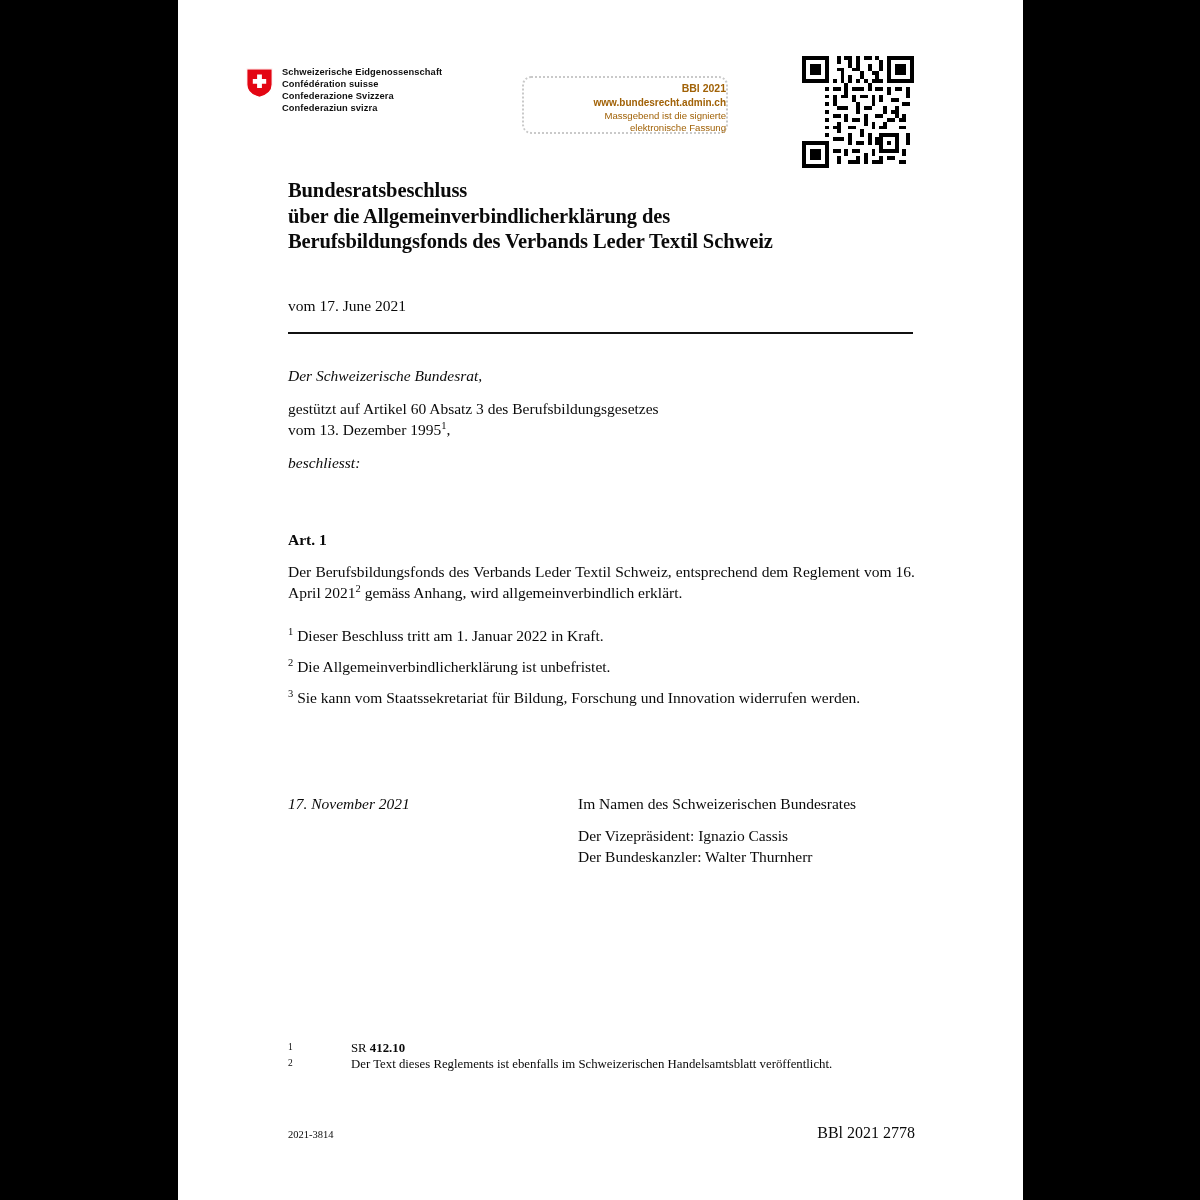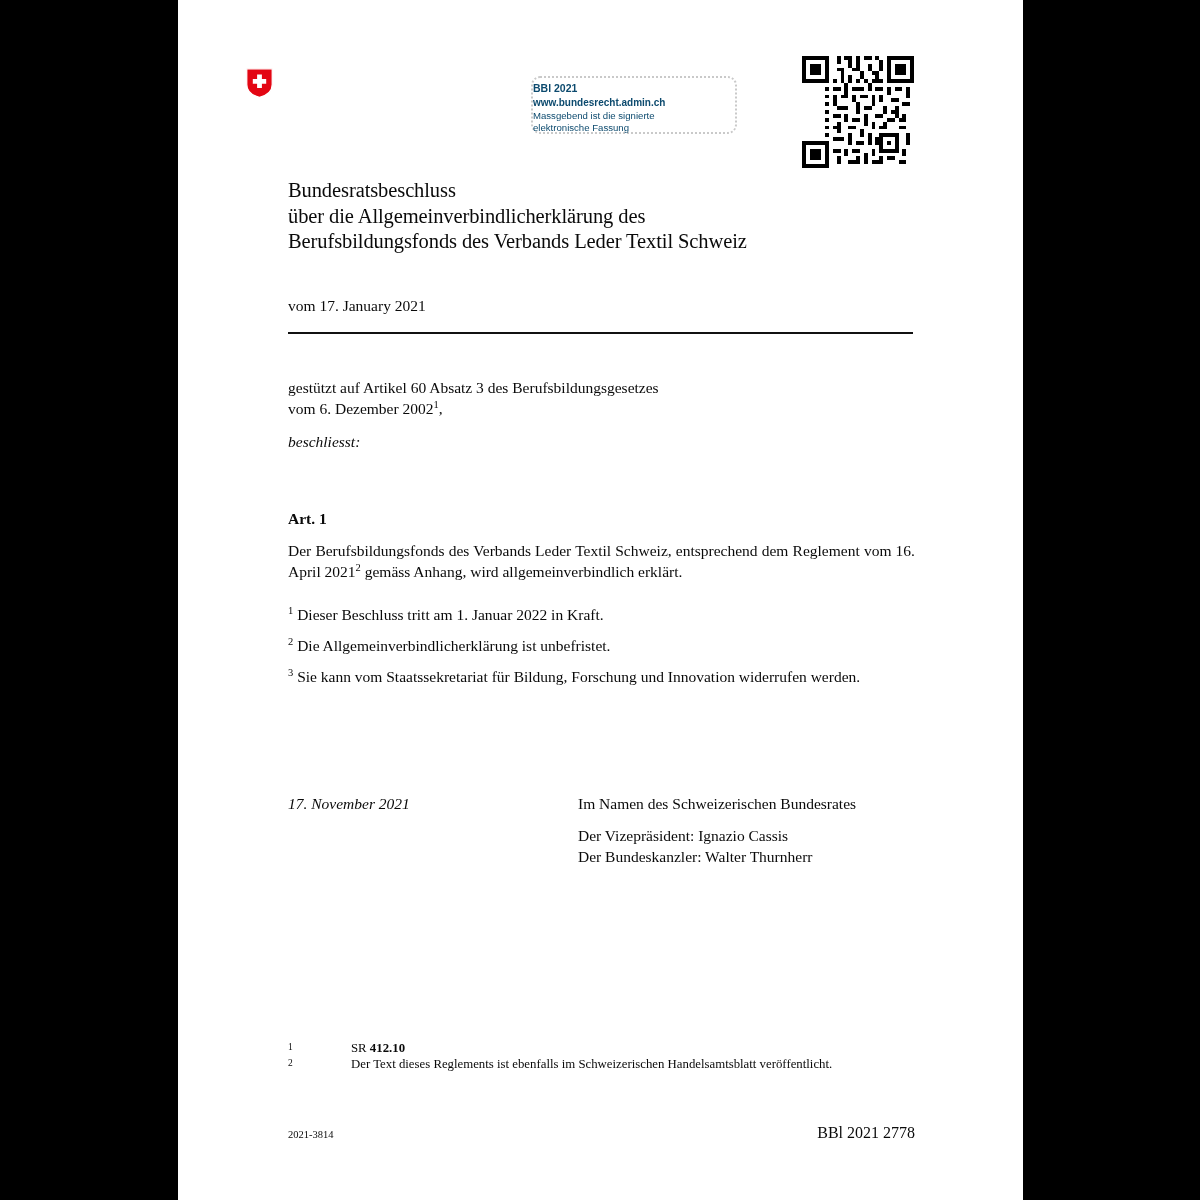--- a/index.html
+++ b/index.html
@@ -53,29 +53,29 @@
     font-weight: bold;
     line-height: 12.1px;
     color: #101010;
     letter-spacing: 0.1px;
     white-space: nowrap;
   }
 
   
   .stamp {
     position: absolute;
-    left: 353px;
+    left: 344px;
     top: 76px;
     width: 206px;
     height: 58px;
     border: 2px dotted #c9c9c9;
     border-radius: 9px;
-    text-align: left;
+    text-align: right;
     font-family: "Liberation Sans", "DejaVu Sans", sans-serif;
-    color: #0c4a6e;
+    color: #a16207;
     padding-top: 4px;
     box-sizing: border-box;
   }
   .stamp-l1 { font-size: 10.5px; font-weight: bold; line-height: 13px; }
   .stamp-l2 { font-size: 10px; font-weight: bold; line-height: 15px; }
   .stamp-l3 { font-size: 9.6px; line-height: 12px; }
   .stamp-l4 { font-size: 9.6px; line-height: 12px; }
 
   
   .qr {
@@ -87,21 +87,21 @@
   }
   .qr svg { display: block; width: 112px; height: 112px; }
 
   
   .title {
     position: absolute;
     left: 110px;
     top: 178px;
     width: 640px;
     font-size: 20.5px;
-    font-weight: normal;
+    font-weight: bold;
     line-height: 25.5px;
     color: #0a0a0a;
     letter-spacing: -0.1px;
   }
 
   .docdate {
     position: absolute;
     left: 110px;
     top: 296px;
     font-size: 15.5px;
@@ -208,20 +208,26 @@
 
 <div id="page">
 
   <div class="header">
 
     <div class="coat-block">
       <svg class="shield" viewBox="0 0 27 30">
         <path d="M0.8 0.8 H26.2 V16.5 C26.2 23.5 20.5 27.5 13.5 29.3 C6.5 27.5 0.8 23.5 0.8 16.5 Z" fill="#E30613" stroke="#ffffff" stroke-width="1.2"></path>
         <path d="M11.1 6.6 h4.8 v4.3 h4.3 v4.8 h-4.3 v4.3 h-4.8 v-4.3 h-4.3 v-4.8 h4.3 z" fill="#ffffff"></path>
       </svg>
+      <div class="conf-names">
+        <div>Schweizerische Eidgenossenschaft</div>
+        <div>Confédération suisse</div>
+        <div>Confederazione Svizzera</div>
+        <div>Confederaziun svizra</div>
+      </div>
     </div>
 
     <div class="stamp">
       <div class="stamp-l1">BBl 2021</div>
       <div class="stamp-l2">www.bundesrecht.admin.ch</div>
       <div class="stamp-l3">Massgebend ist die signierte</div>
       <div class="stamp-l4">elektronische Fassung</div>
     </div>
 
     <div class="qr">
@@ -344,29 +350,30 @@
       </svg>
     </div>
   </div>
 
   <div class="title">
     <div>Bundesratsbeschluss</div>
     <div>über die Allgemeinverbindlicherklärung des</div>
     <div>Berufsbildungsfonds des Verbands Leder Textil Schweiz</div>
   </div>
 
-  <div class="docdate">vom 17. January 2021</div>
+  <div class="docdate">vom 17. June 2021</div>
 
   <div class="rule"></div>
 
   <div class="body">
 
+    <div class="para it">Der Schweizerische Bundesrat,</div>
     <div class="gap-s"></div>
     <div class="para">gestützt auf Artikel 60 Absatz 3 des Berufsbildungsgesetzes</div>
-    <div class="para"><span>vom 6. Dezember 2002</span><sup class="fn">1</sup><span>,</span></div>
+    <div class="para"><span>vom 13. Dezember 1995</span><sup class="fn">1</sup><span>,</span></div>
     <div class="gap-s"></div>
     <div class="para it">beschliesst:</div>
 
     <div class="gap-xl"></div>
 
     <div class="art-head">Art. 1</div>
     <div class="para justify"><span>Der Berufsbildungsfonds des Verbands Leder Textil Schweiz, entsprechend dem Reglement vom 16. April 2021</span><sup class="fn">2</sup><span> gemäss Anhang, wird allgemeinverbindlich erklärt.</span></div>
 
     <div class="gap-m"></div>
 

